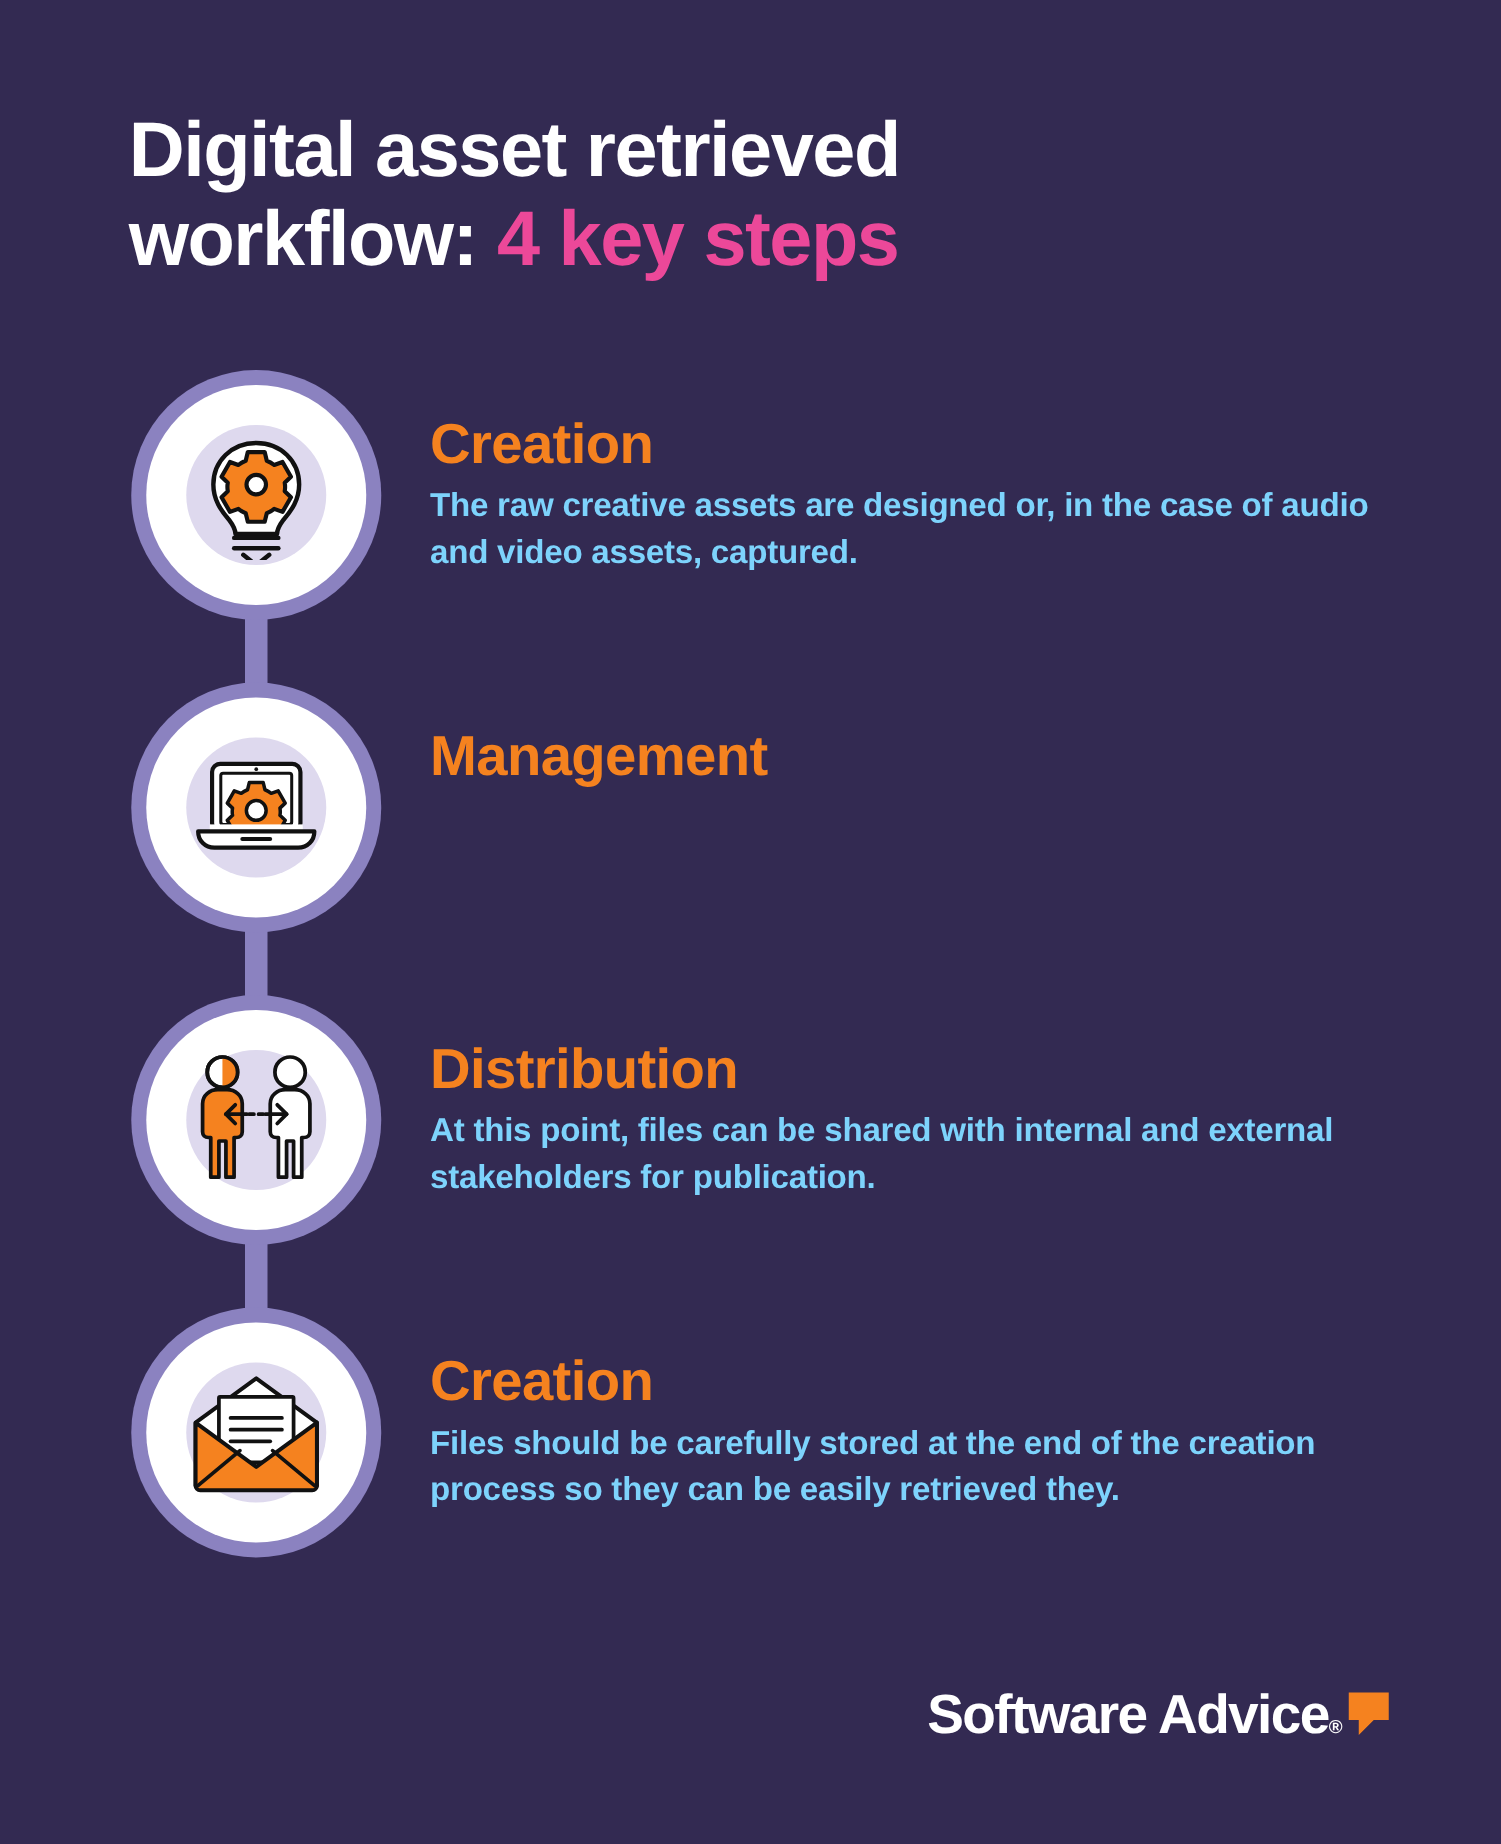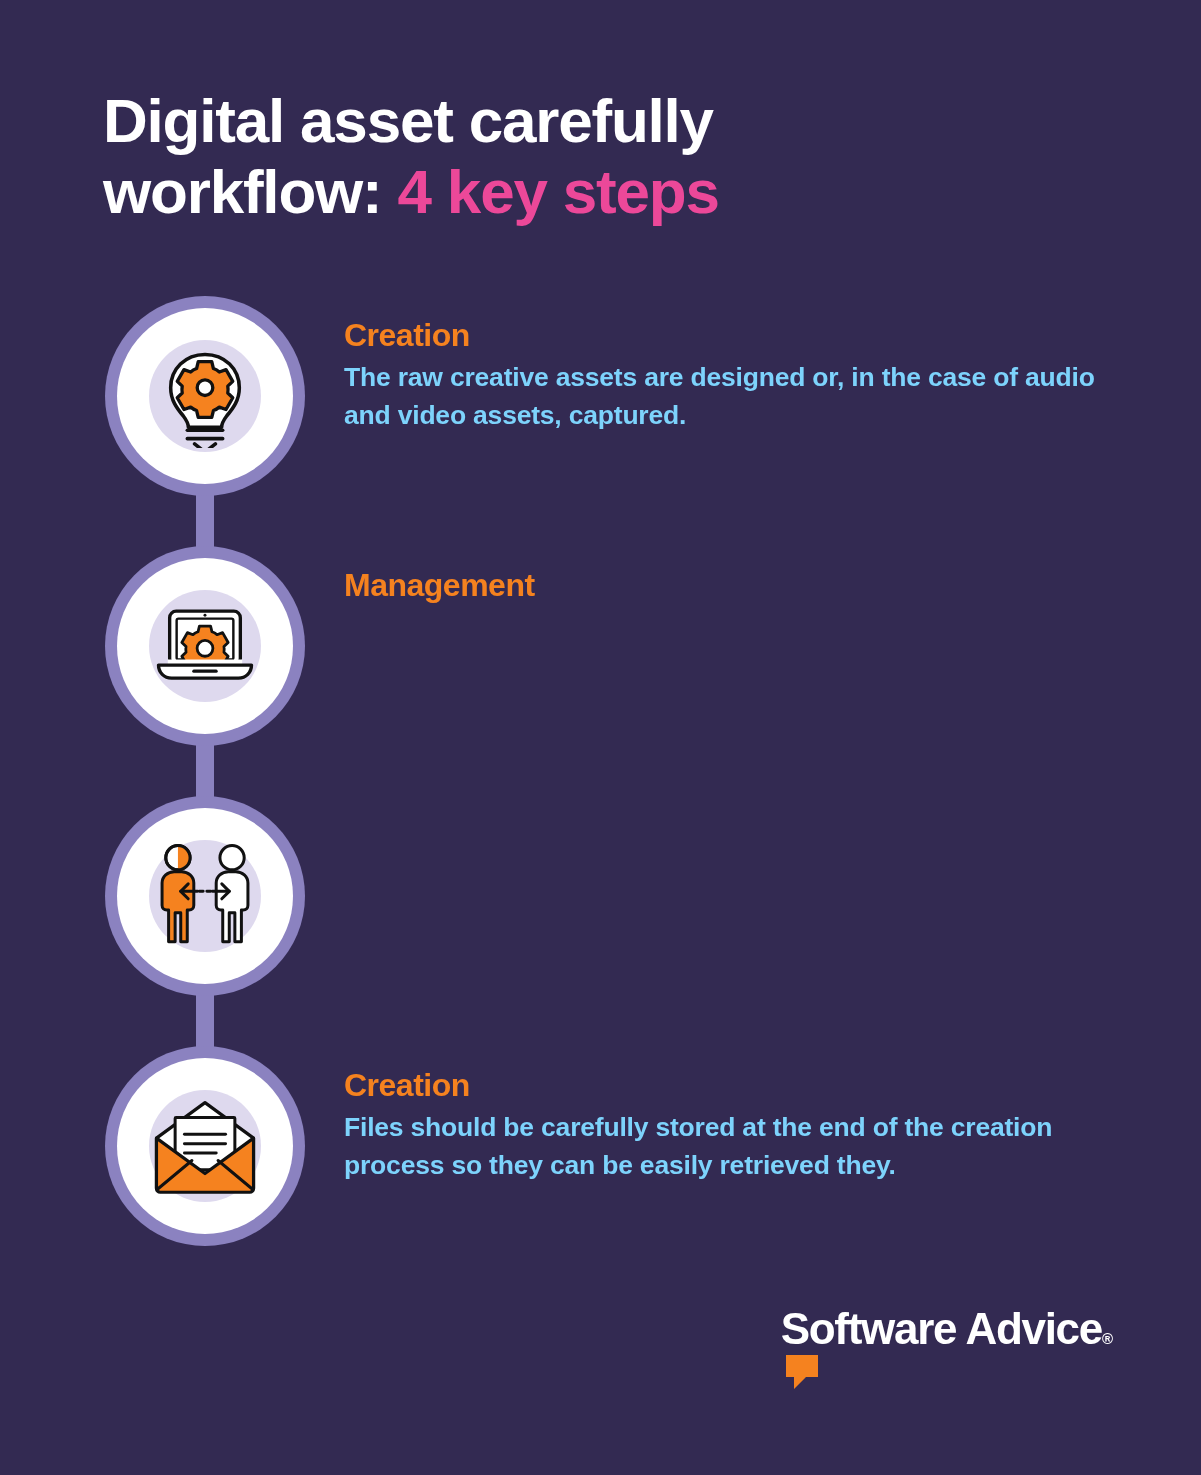--- a/index.html
+++ b/index.html
@@ -80,43 +80,43 @@
 
   
   .step-text{
     position:absolute;
     left:344px;
     top:22px;
     width:800px;
   }
   .step-title{
     color:#f5821f;
-    font-size:32px;
+    font-size:45px;
     font-weight:700;
     letter-spacing:-0.5px;
     line-height:1.1;
     margin-bottom:6px;
+    margin-top:12px;
   }
   .step-desc{
     color:#7dd3fc;
     font-size:26.5px;
     font-weight:600;
     line-height:1.42;
     letter-spacing:-0.2px;
     max-width:760px;
   }
 
   
   .footer{
     position:absolute;
     right:88px;
     bottom:80px;
     display:flex;
     align-items:flex-start;
-    flex-direction:column;
   }
   .logo-text{
     color:#ffffff;
     font-size:44px;
     font-weight:700;
     letter-spacing:-1.3px;
     line-height:1;
     white-space:nowrap;
   }
   .logo-reg{
@@ -126,21 +126,21 @@
   }
   .logo-bubble{
     margin-left:3px;
     margin-top:2px;
   }
 </style>
 </head>
 <body>
 
 <div class="title-block">
-  <div class="title-line">Digital asset carefully</div>
+  <div class="title-line">Digital asset retrieved</div>
   <div class="title-line"><span>workflow: </span><span class="title-accent">4 key steps</span></div>
 </div>
 
 <div class="steps">
 
   <div class="step">
     <div class="connector"></div>
     <div class="badge">
       <div class="badge-inner">
         <div class="badge-halo"></div>
@@ -216,20 +216,24 @@
             <g stroke="#111111" stroke-width="3.2" fill="none" stroke-linecap="round" stroke-linejoin="round">
               <line x1="52" y1="55" x2="34" y2="55"></line>
               <path d="M42 47 L34 55 L42 63"></path>
               <line x1="68" y1="55" x2="86" y2="55"></line>
               <path d="M78 47 L86 55 L78 63"></path>
               <line x1="54" y1="55" x2="66" y2="55" stroke-dasharray="4 4"></line>
             </g>
           </svg>
         </div>
       </div>
+    </div>
+    <div class="step-text">
+      <div class="step-title">Distribution</div>
+      <div class="step-desc">At this point, files can be shared with internal and external stakeholders for publication.</div>
     </div>
   </div>
 
   <div class="step">
 
     <div class="badge">
       <div class="badge-inner">
         <div class="badge-halo"></div>
         <div class="badge-icon">
           <svg viewBox="0 0 120 110" width="112" height="103">

